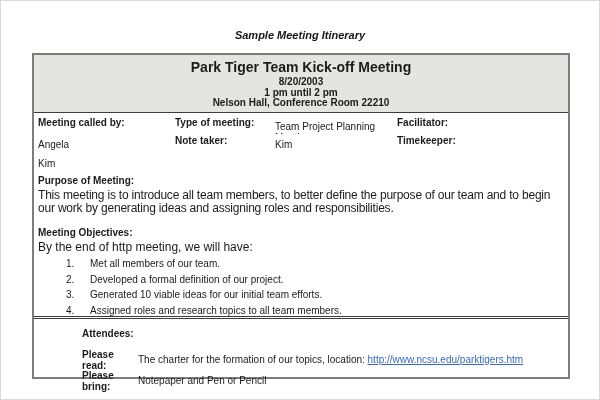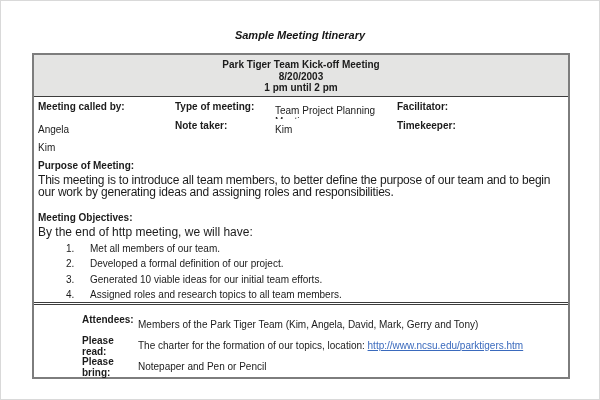--- a/index.html
+++ b/index.html
@@ -31,21 +31,21 @@
     flex-direction: column;
   }
   
   .header-band {
     background: #e4e4e3;
     border-bottom: 1px solid #3c3c3c;
     padding: 4px 7px 3px 7px;
   }
   .header-title {
     text-align: center;
-    font-size: 10px;
+    font-size: 14px;
     font-weight: bold;
     margin-bottom: 2px;
   }
   .header-meta {
     text-align: center;
     font-size: 10px;
     font-weight: bold;
     line-height: 10.5px;
   }
   
@@ -81,20 +81,21 @@
 
 <div class="doc-title">Sample Meeting Itinerary</div>
 
 <div class="meeting-table">
 
   <div class="header-band">
     <div class="header-title">Park Tiger Team Kick-off Meeting</div>
     <div class="header-meta">
       <div>8/20/2003</div>
       <div>1 pm until 2 pm</div>
+      <div>Nelson Hall, Conference Room 22210</div>
     </div>
   </div>
 
   <div class="info-grid">
     <div class="cell lbl">Meeting called by:</div>
     <div class="cell lbl">Type of meeting:</div>
     <div class="cell val">Team Project Planning Meeting</div>
 
     <div class="cell lbl">Facilitator:</div>
     <div class="cell val">Angela</div>
@@ -131,21 +132,20 @@
       <div class="obj-item">
         <span class="obj-num">4.</span>
         <span>Assigned roles and research topics to all team members.</span>
       </div>
     </div>
   </div>
 
   <div class="footer-sec">
     <div class="footer-row">
       <div class="lbl">Attendees:</div>
-      <div class="val">Members of the Park Tiger Team (Kim, Angela, David, Mark, Gerry and Tony)</div>
     </div>
     <div class="footer-row">
       <div class="lbl">Please read:</div>
       <div class="val"><span>The charter for the formation of our topics, location: </span><a class="doc-link" href="#">http://www.ncsu.edu/parktigers.htm</a></div>
     </div>
     <div class="footer-row">
       <div class="lbl">Please bring:</div>
       <div class="val">Notepaper and Pen or Pencil</div>
     </div>
   </div>

